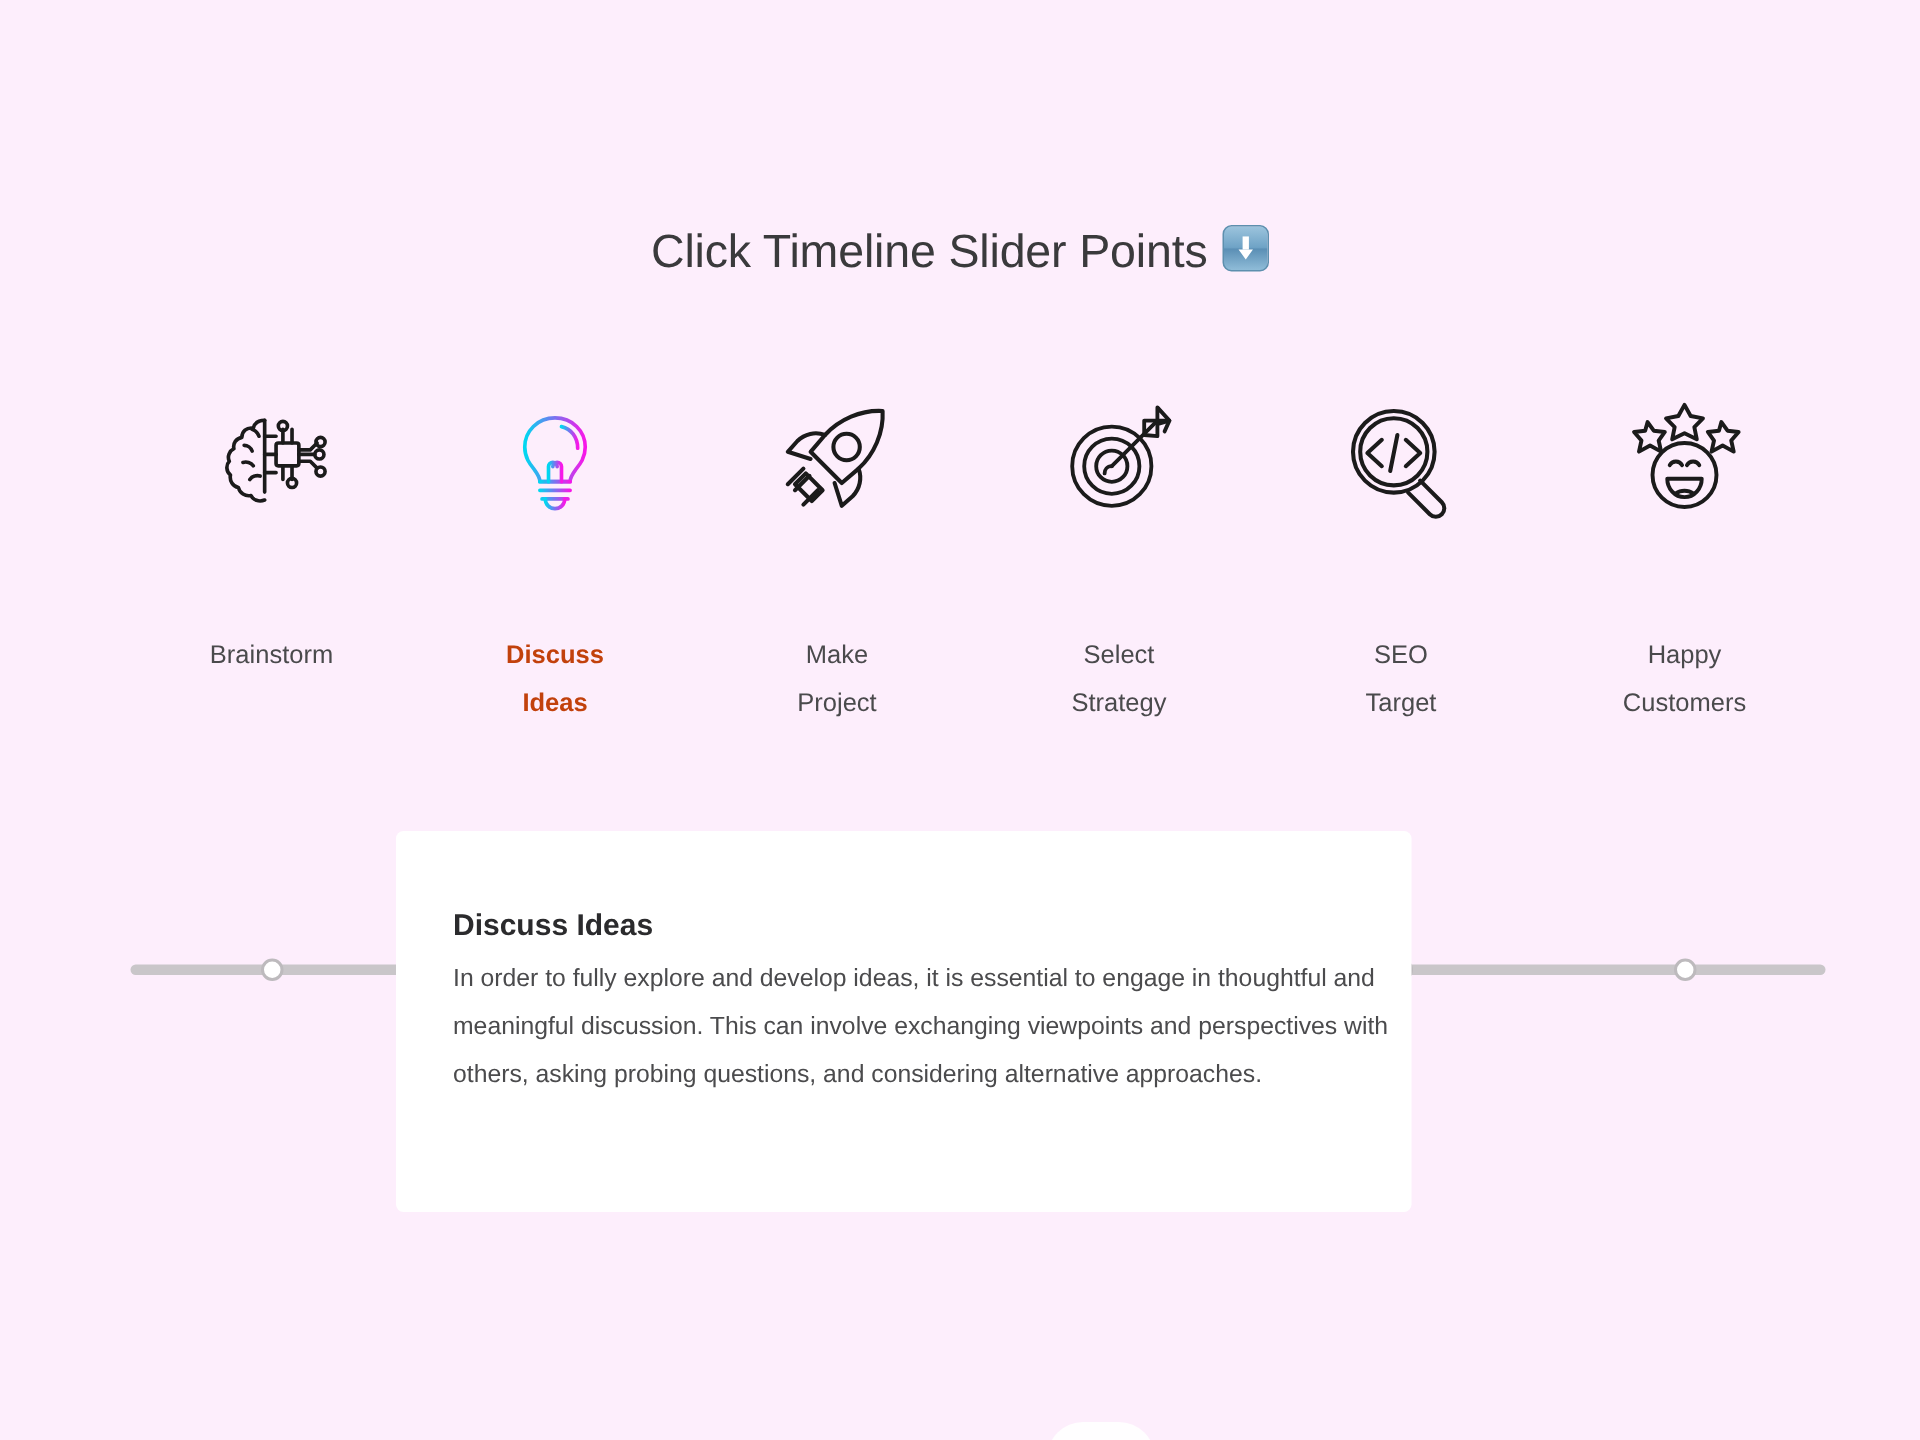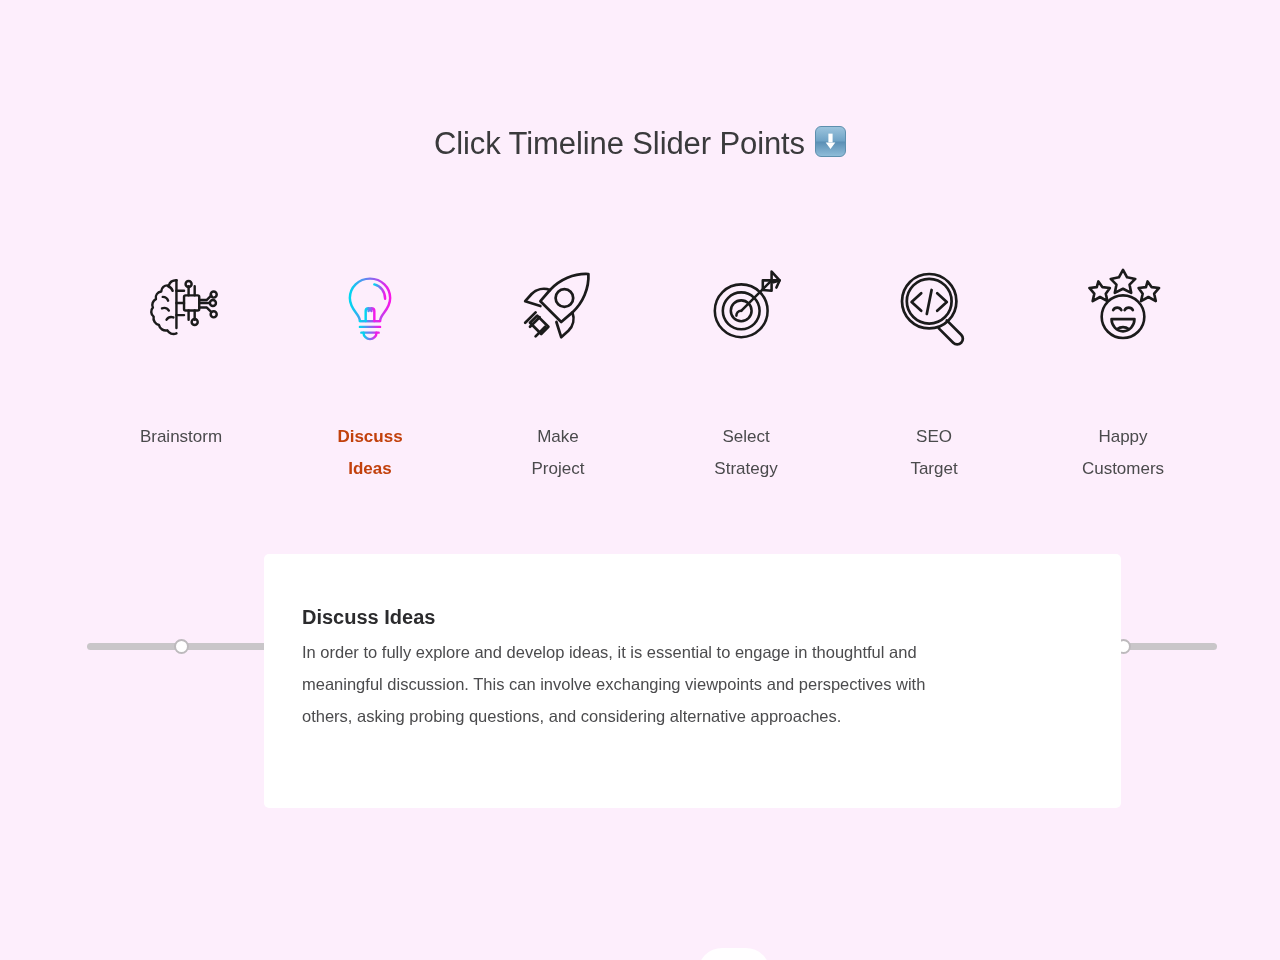--- a/index.html
+++ b/index.html
@@ -12,21 +12,21 @@
 
   body {
     background: #fdeefc;
     font-family: "Liberation Sans", sans-serif;
     position: relative;
   }
 
   
   .page-title {
     position: absolute;
-    top: 124px;
+    top: 148px;
     left: 0;
     width: 1280px;
     text-align: center;
     font-size: 31px;
     font-weight: 400;
     color: #3a3a3c;
     letter-spacing: -0.1px;
     white-space: nowrap;
   }
   .title-text { vertical-align: middle; }
@@ -126,21 +126,21 @@
     cursor: pointer;
   }
   .step-label .l2 { display: block; }
   .step-label.active { font-weight: bold; color: #c2410c; }
 
   
   .card {
     position: absolute;
     left: 264px;
     top: 554px;
-    width: 857px;
+    width: 677px;
     height: 254px;
     background: #ffffff;
     border-radius: 5px;
   }
   .card-title {
     position: absolute;
     left: 38px;
     top: 52px;
     font-size: 20px;
     font-weight: bold;

